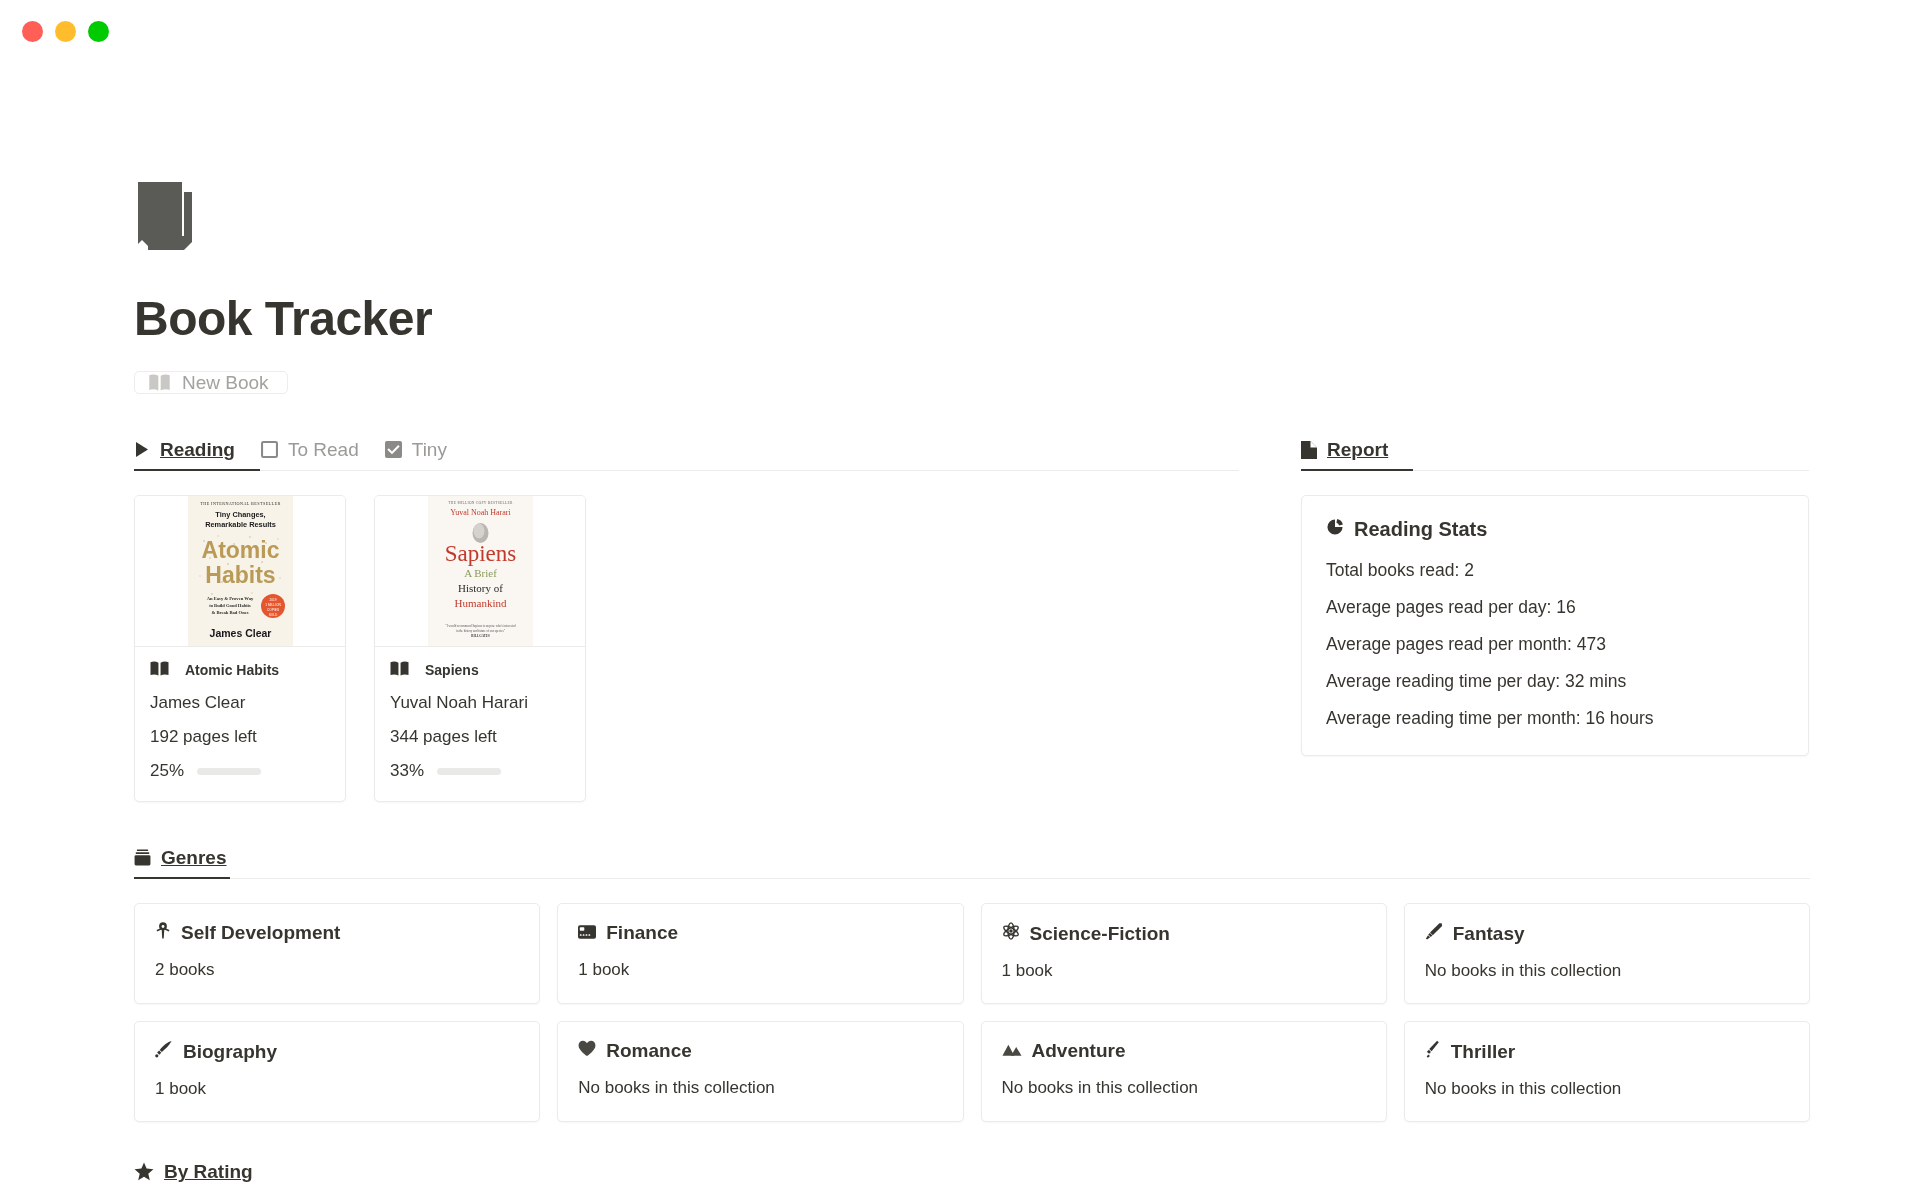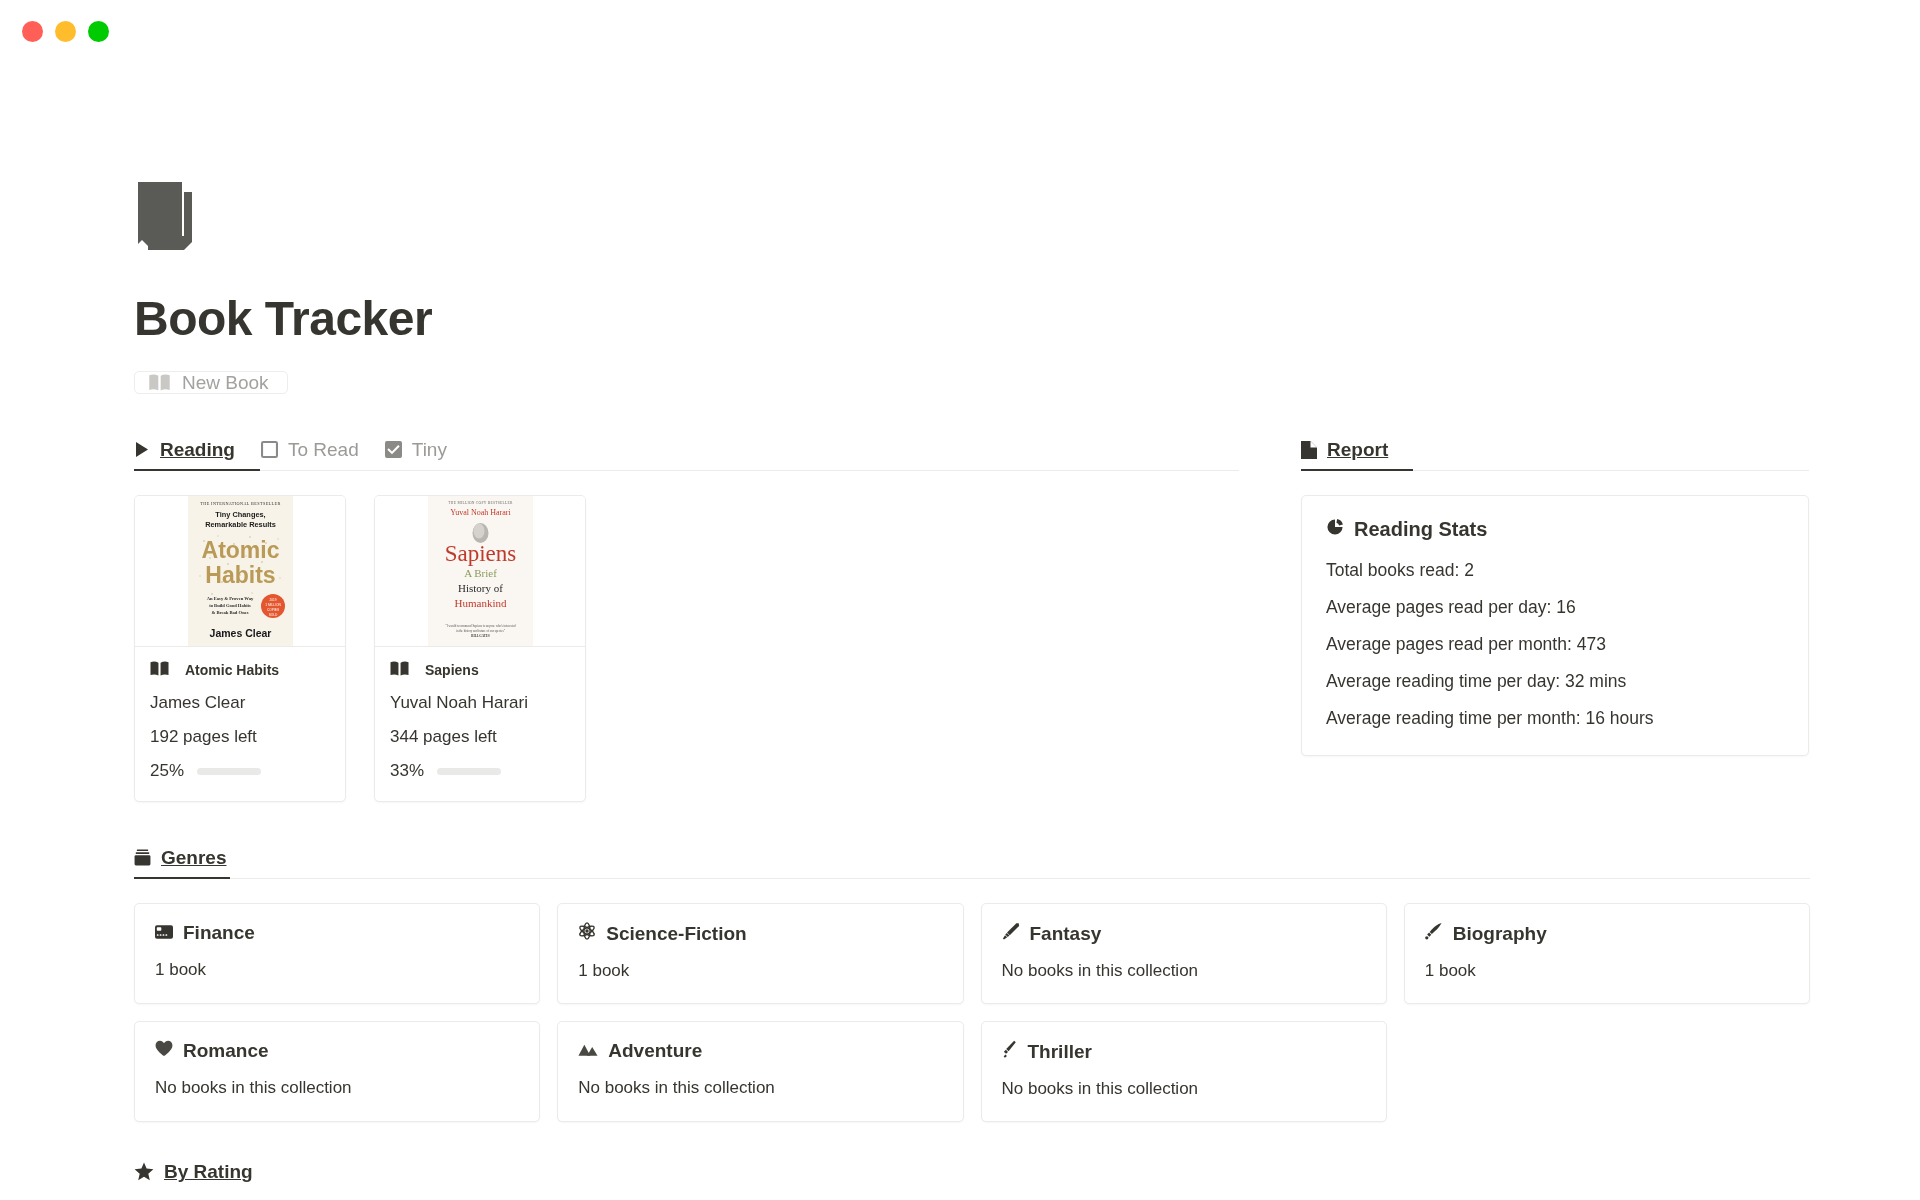--- a/index.html
+++ b/index.html
@@ -403,20 +403,35 @@
               <rect x="1.8" y="3.4" width="14.4" height="1.8" rx="0.6"></rect>
               <rect x="0.6" y="6.6" width="16.8" height="10.8" rx="1.4"></rect>
             </svg>
           </span>
           <span>Genres</span>
         </div>
       </div>
 
       <div class="genre-grid">
 
+        <div class="genre-card">
+          <div class="genre-title">
+            <span class="ic">
+              <svg width="16" height="17" viewBox="0 0 16 18" fill="#37352f">
+                <circle cx="8" cy="4.4" r="4.1"></circle>
+                <circle cx="8" cy="4.8" r="1.5" fill="#fff"></circle>
+                <path d="M6.6 7.8 H9.4 L8.8 17.6 H7.2 Z"></path>
+                <path d="M1.2 8.6 L5.4 6.6 L6 8.1 L1.9 10.1 Z"></path>
+                <path d="M14.8 8.6 L10.6 6.6 L10 8.1 L14.1 10.1 Z"></path>
+              </svg>
+            </span>
+            <span>Self Development</span>
+          </div>
+          <div class="genre-count">2 books</div>
+        </div>
 
         <div class="genre-card">
           <div class="genre-title">
             <span class="ic">
               <svg width="18" height="14" viewBox="0 0 20 15" fill="#37352f">
                 <rect x="0" y="0" width="20" height="15" rx="2.2"></rect>
                 <rect x="2" y="2.2" width="5" height="4" rx="0.8" fill="#fff"></rect>
                 <rect x="2" y="10" width="2" height="1.8" rx="0.5" fill="#fff"></rect>
                 <rect x="5.2" y="10" width="2" height="1.8" rx="0.5" fill="#fff"></rect>
                 <rect x="8.4" y="10" width="2" height="1.8" rx="0.5" fill="#fff"></rect>

